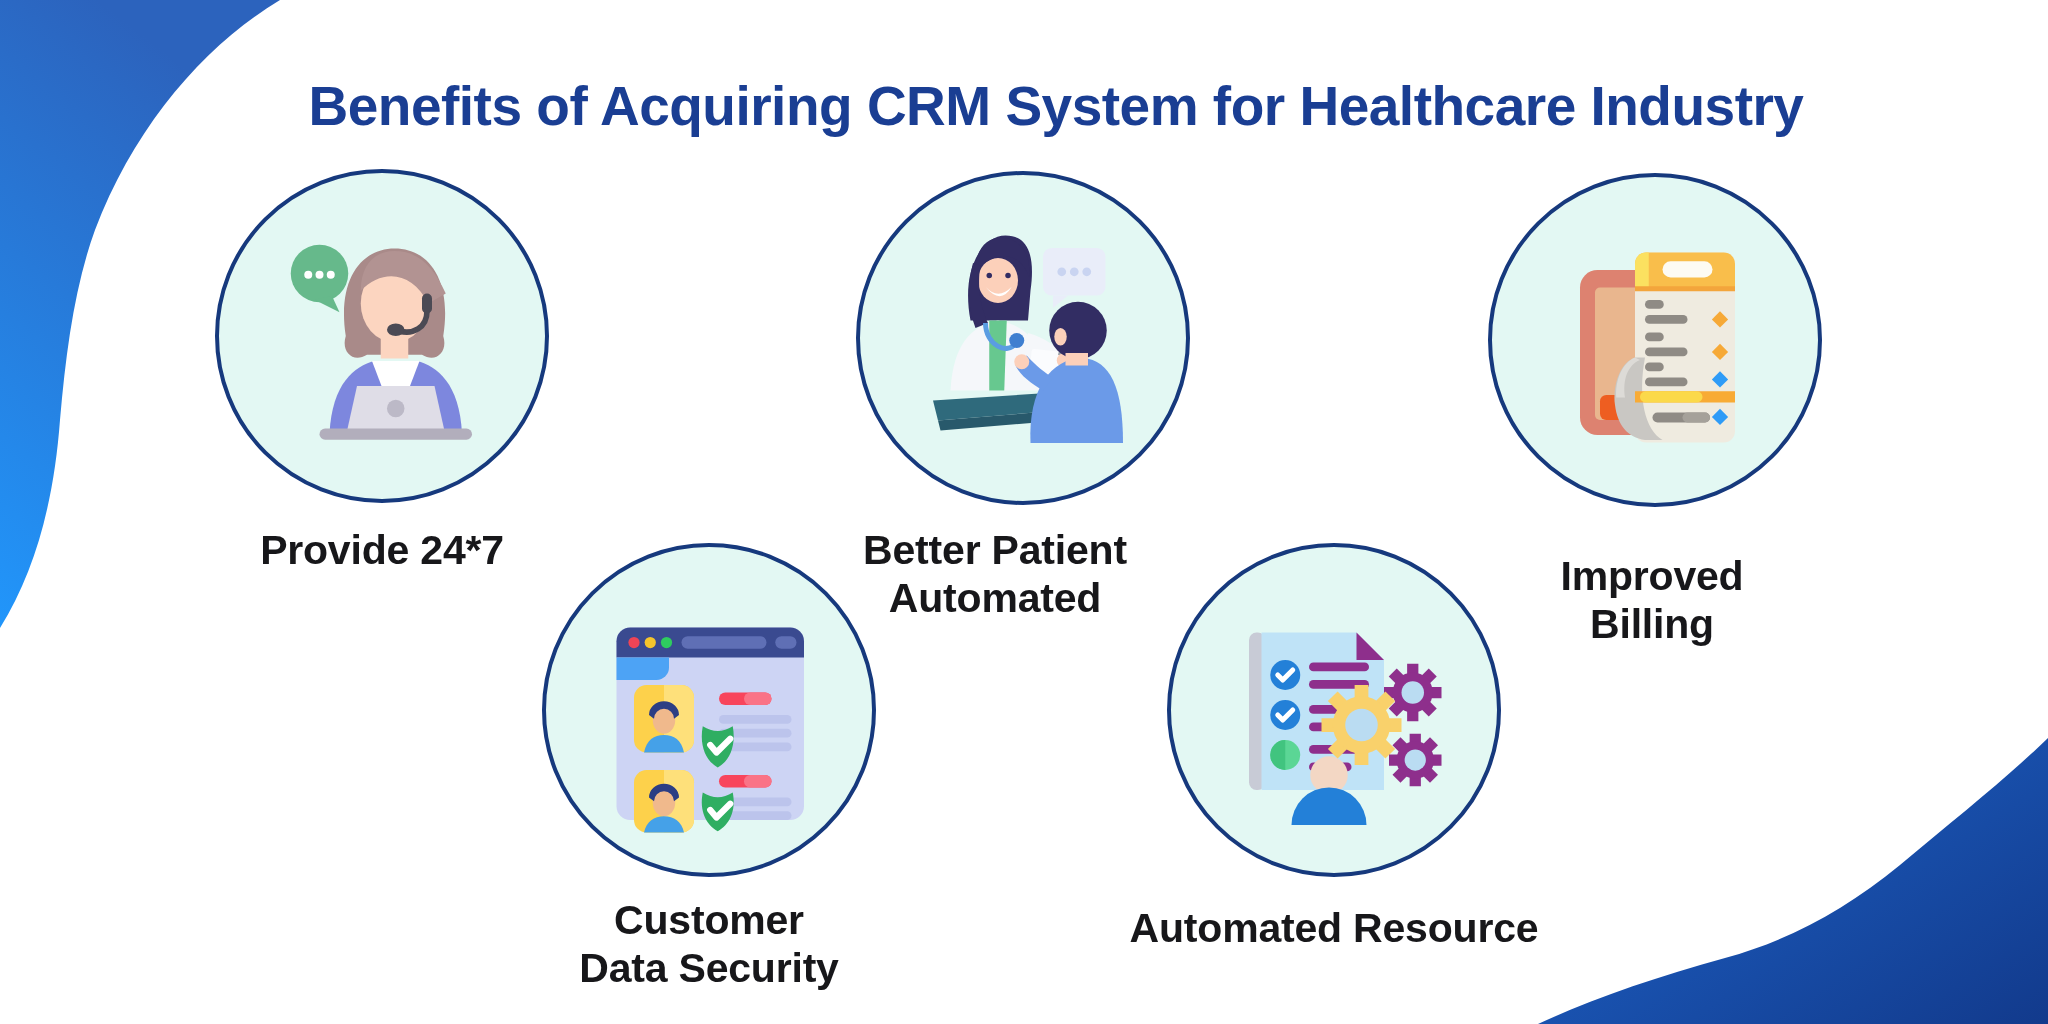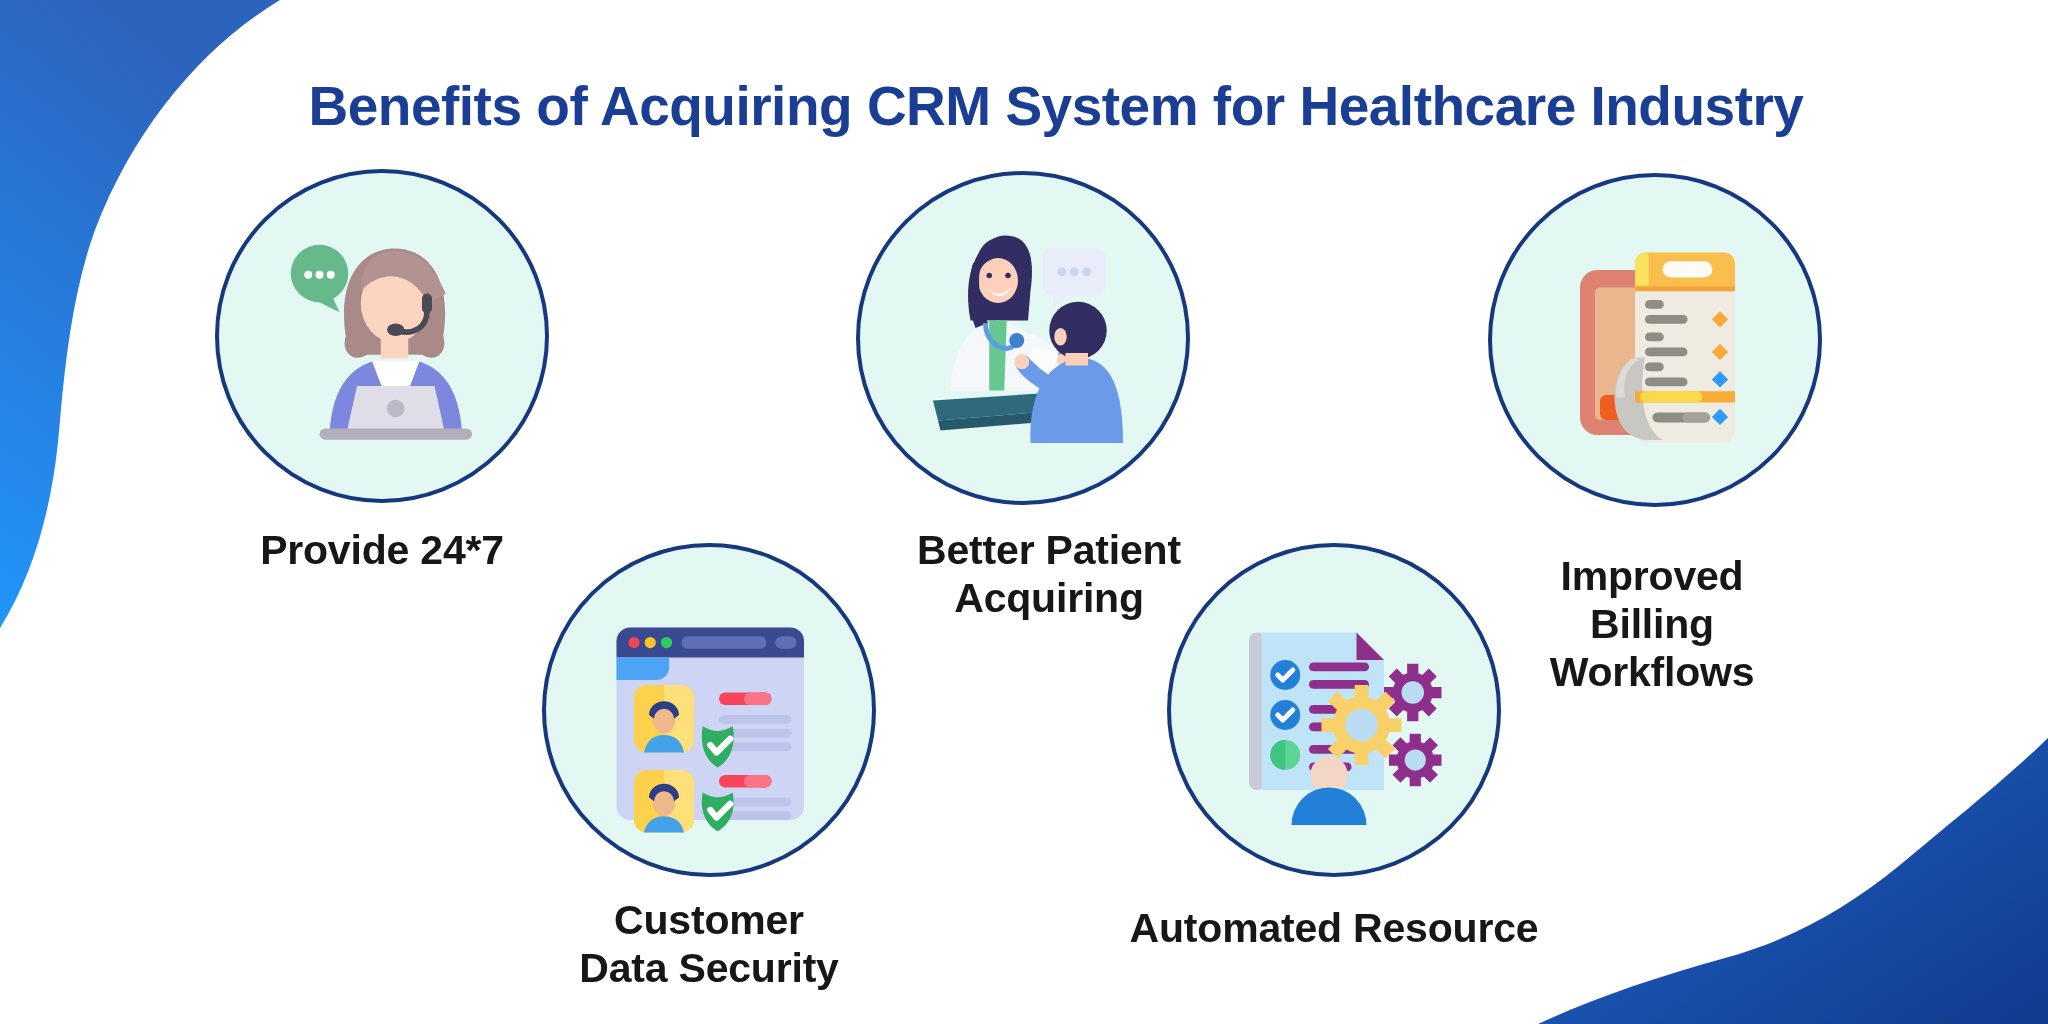--- a/index.html
+++ b/index.html
@@ -88,23 +88,23 @@
       <path d="M32,166 L154,156 L154,164 L34,174 Z" fill="#28596b"></path>
       <path d="M136,126 C158,124 172,132 173,150 L173,184 L138,184 Z" fill="#f2a878"></path>
       <path d="M106,184 C104,142 122,116 148,116 C170,118 180,140 180,184 Z" fill="#6b9ae8"></path>
       <circle cx="144" cy="94" r="23" fill="#322d63"></circle>
       <ellipse cx="130" cy="99" rx="5" ry="7" fill="#fcd0ba"></ellipse>
       <path d="M134,112 h18 v10 h-18 Z" fill="#fcd0ba"></path>
       <path d="M116,142 C106,136 98,130 94,122 L103,114 C110,122 118,128 124,132 Z" fill="#6b9ae8"></path>
       <circle cx="99" cy="119" r="6" fill="#fcd0ba"></circle>
     </svg>
   </div>
-  <div class="label" style="left:789px;top:526px;">
+  <div class="label" style="left:735px;top:526px;">
     <span>Better Patient</span>
-    <span>Acquiring</span>
+    <span>Automated</span>
   </div>
 
   <div class="circle" style="left:1488px;top:173px;">
     <svg width="250" height="250" viewBox="0 0 200 200">
       <rect x="40" y="44" width="102" height="132" rx="14" fill="#dd8270"></rect>
       <rect x="52" y="58" width="80" height="106" rx="4" fill="#e9b68e"></rect>
       <rect x="56" y="144" width="72" height="20" rx="5" fill="#ee5e21"></rect>
       <rect x="84" y="30" width="80" height="152" rx="9" fill="#efebe0"></rect>
       <path d="M84,114 C72,118 66,136 68,152 C70,168 78,178 92,180 L106,180 C92,172 86,146 92,114 Z" fill="#c9c7c3"></path>
       <path d="M84,114 C74,118 68,132 69,146 L76,146 C74,132 78,120 88,116 Z" fill="#dddbd7"></path>
@@ -124,21 +124,20 @@
       <rect x="122" y="158" width="22" height="8" rx="4" fill="#a5a19a"></rect>
       <path d="M152,77 l6.5,6.5 l-6.5,6.5 l-6.5,-6.5 Z" fill="#f6a937"></path>
       <path d="M152,103 l6.5,6.5 l-6.5,6.5 l-6.5,-6.5 Z" fill="#f6a937"></path>
       <path d="M152,125 l6.5,6.5 l-6.5,6.5 l-6.5,-6.5 Z" fill="#2e9bf7"></path>
       <path d="M152,155 l6.5,6.5 l-6.5,6.5 l-6.5,-6.5 Z" fill="#2e9bf7"></path>
     </svg>
   </div>
   <div class="label" style="left:1392px;top:552px;">
     <span>Improved</span>
     <span>Billing</span>
-    <span>Workflows</span>
   </div>
 
   <div class="circle" style="left:542px;top:543px;">
     <svg width="250" height="250" viewBox="0 0 200 200">
       <rect x="26" y="34" width="150" height="154" rx="11" fill="#cdd4f4"></rect>
       <path d="M26,45 a11,11 0 0 1 11,-11 h128 a11,11 0 0 1 11,11 v13 h-150 Z" fill="#3a4a90"></path>
       <circle cx="40" cy="46" r="4.5" fill="#ef4456"></circle>
         <circle cx="53" cy="46" r="4.5" fill="#f5c52c"></circle>
         <circle cx="66" cy="46" r="4.5" fill="#2ecc5f"></circle>
       <rect x="78" y="41" width="68" height="10" rx="5" fill="#5f6fb5"></rect>

